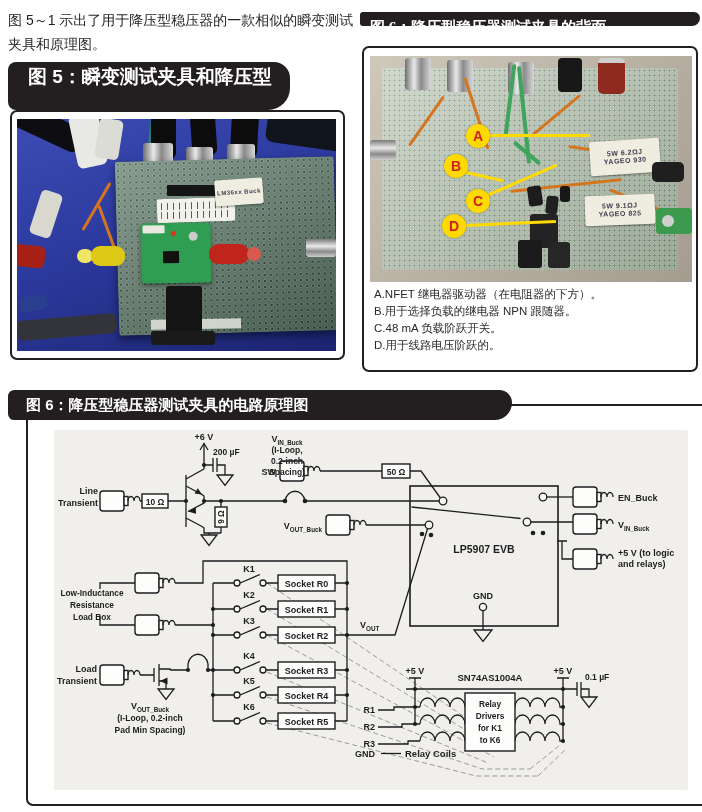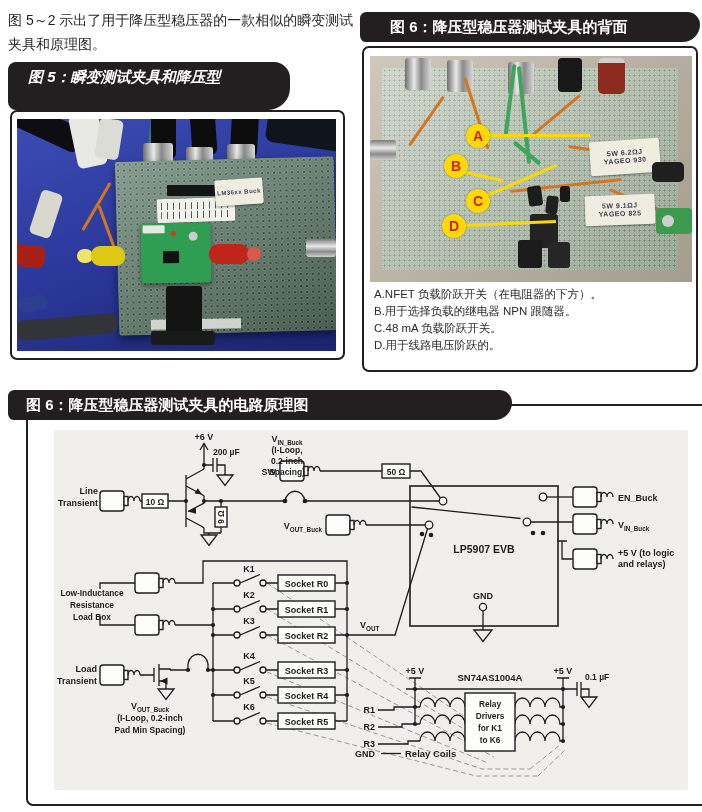--- a/index.html
+++ b/index.html
@@ -5,22 +5,22 @@
   html,body{margin:0;padding:0;}
   body{font-family:"Liberation Sans",sans-serif;background:#ffffff;}
   #page{position:relative;width:702px;height:812px;background:#ffffff;overflow:hidden;color:#231f20;}
 
   
   .intro{position:absolute;left:8px;top:8px;width:354px;font-size:14px;line-height:24px;color:#231f20;}
 
   
   .fig-header{position:absolute;background:#231f20;color:#fff;font-weight:bold;
     border-radius:8px 16px 22px 8px;z-index:3;box-sizing:border-box;}
-  .h5{left:8px;top:62px;width:282px;height:48px;font-size:15px;line-height:21px;padding:4px 0 0 20px;font-style:italic;}
-  .h6{left:360px;top:12px;width:340px;height:30px;font-size:15px;line-height:30px;padding-left:30px;}
+  .h5{left:8px;top:62px;width:282px;height:48px;font-size:19px;line-height:21px;padding:4px 0 0 20px;}
+  .h6{left:360px;top:12px;width:340px;height:14px;font-size:15px;line-height:30px;padding-left:10px;font-family:Liberation Serif, serif;}
   .h7{left:8px;top:390px;width:504px;height:30px;font-size:15px;line-height:30px;padding-left:18px;}
 
   
   .fig-box{position:absolute;background:#fff;border:2px solid #231f20;border-radius:7px;box-sizing:border-box;}
   .b5{left:10px;top:110px;width:335px;height:250px;z-index:1;}
   .b6{left:362px;top:46px;width:336px;height:326px;z-index:1;}
   .b7{left:8px;top:404px;width:686px;height:402px;z-index:1;margin-left:18px;}
 
   
   .photo{position:absolute;overflow:hidden;}
@@ -62,21 +62,21 @@
   svg text{font-family:"Liberation Sans",sans-serif;font-weight:bold;font-size:9px;fill:#1d1d1f;}
   svg .tm{text-anchor:middle;} svg .te{text-anchor:end;}
   svg .sub{font-size:6.3px;} svg .f8{font-size:8.3px;} svg .f85{font-size:8.5px;}
   svg .f95{font-size:9.5px;} svg .f10{font-size:10.5px;}
 </style>
 </head>
 <body>
 
 <div id="page">
 
-  <div class="intro">图 5～2 示出了用于降压型稳压器的一款相似的瞬变测试夹具和原理图。</div>
+  <div class="intro">图 5～1 示出了用于降压型稳压器的一款相似的瞬变测试夹具和原理图。</div>
 
   <div class="fig-header h5">
     <div>图 5：瞬变测试夹具和降压型</div>
   </div>
   <div class="fig-box b5">
     <div class="photo p5">
       <div class="abs" style="left:-12px;top:-6px;width:80px;height:26px;background:#0e0e12;border-radius:8px;transform:rotate(25deg);"></div>
       <div class="abs" style="left:250px;top:-12px;width:80px;height:40px;background:#10141c;border-radius:8px;transform:rotate(8deg);"></div>
       <div class="abs" style="left:56px;top:-6px;width:30px;height:54px;background:#e8e8e4;border-radius:6px;transform:rotate(-12deg);"></div>
       <div class="abs" style="left:80px;top:0px;width:24px;height:40px;background:#dcdcd6;border-radius:5px;transform:rotate(9deg);"></div>
@@ -168,21 +168,21 @@
           <span>B</span>
         </div>
       <div class="marker" style="left:96px;top:133px;">
           <span>C</span>
         </div>
       <div class="marker" style="left:72px;top:158px;">
           <span>D</span>
         </div>
     </div>
     <div class="captions">
-      <div>A.NFET 负载阶跃开关（在电阻器的下方）。</div>
+      <div>A.NFET 继电器驱动器（在电阻器的下方）。</div>
       <div>B.用于选择负载的继电器 NPN 跟随器。</div>
       <div>C.48 mA 负载阶跃开关。</div>
       <div>D.用于线路电压阶跃的。</div>
     </div>
   </div>
 
   <div class="fig-header h7">
     <span>图 6：降压型稳压器测试夹具的电路原理图</span>
   </div>
   <div class="fig-box b7">

